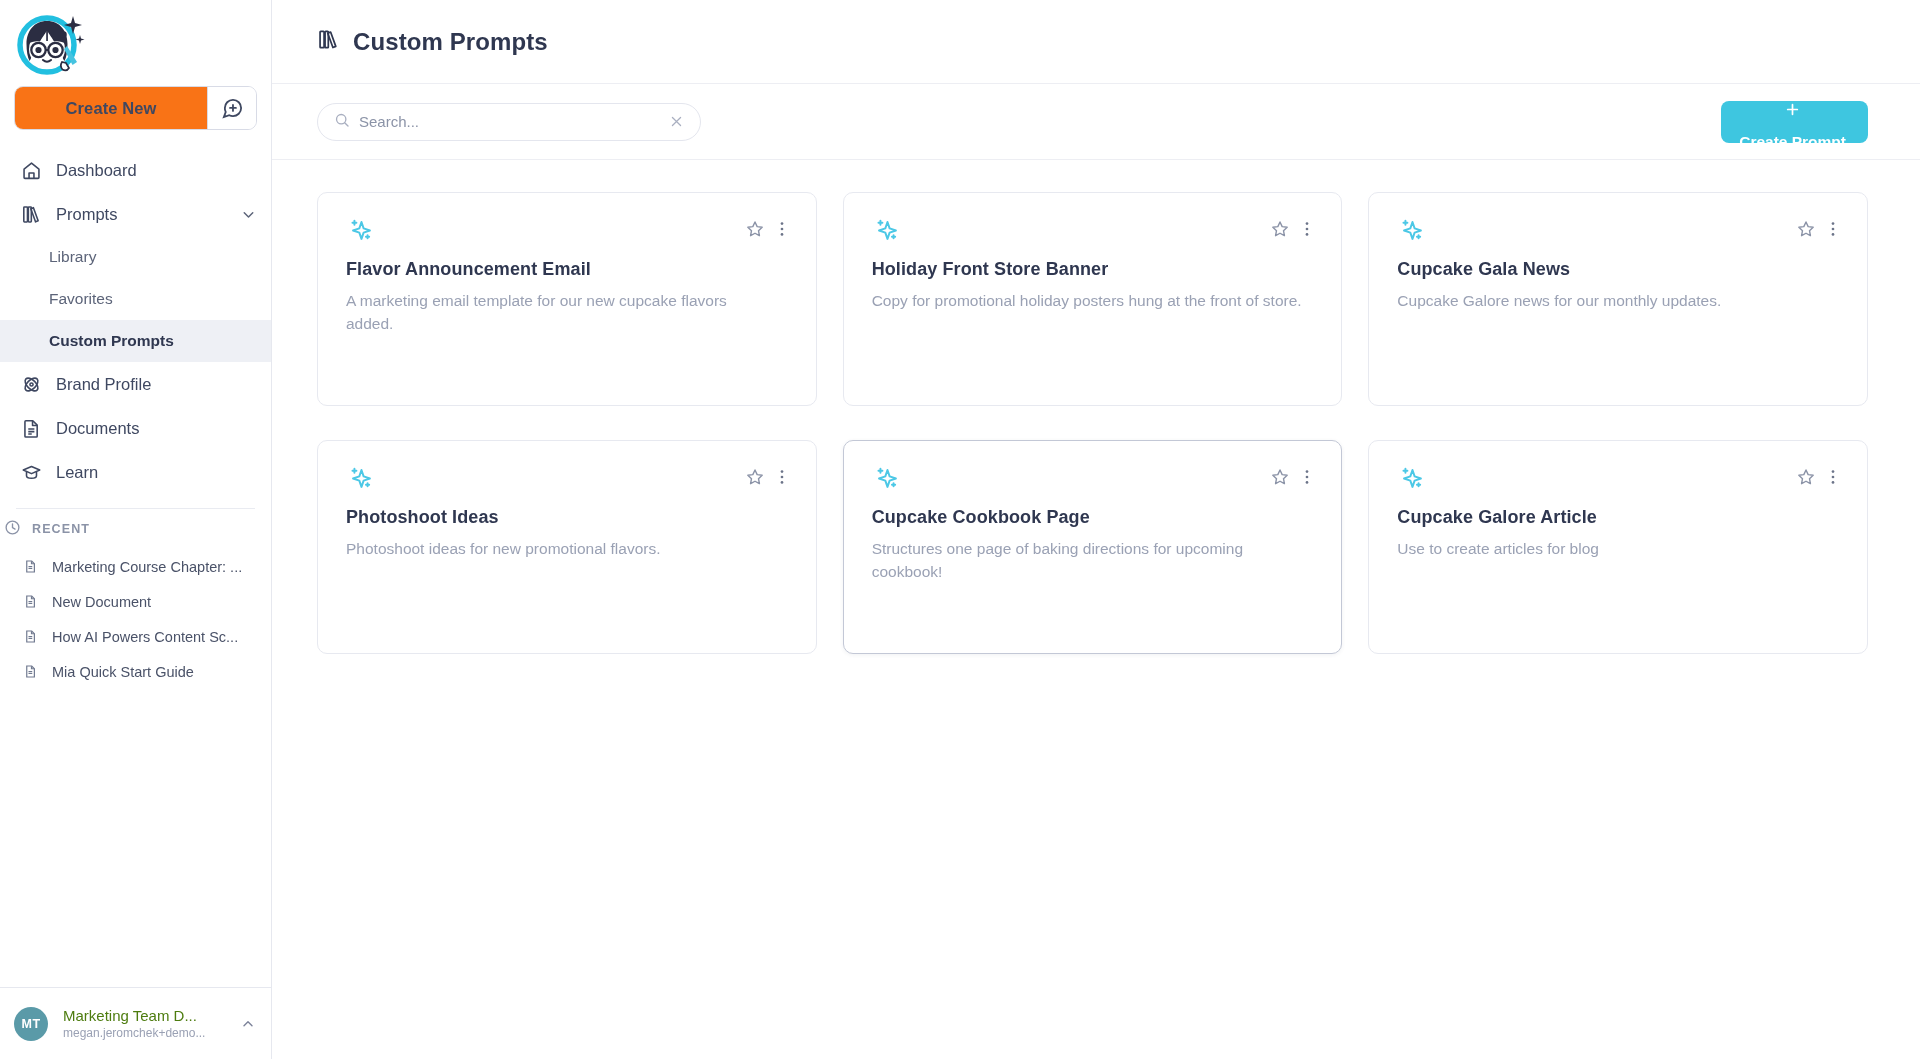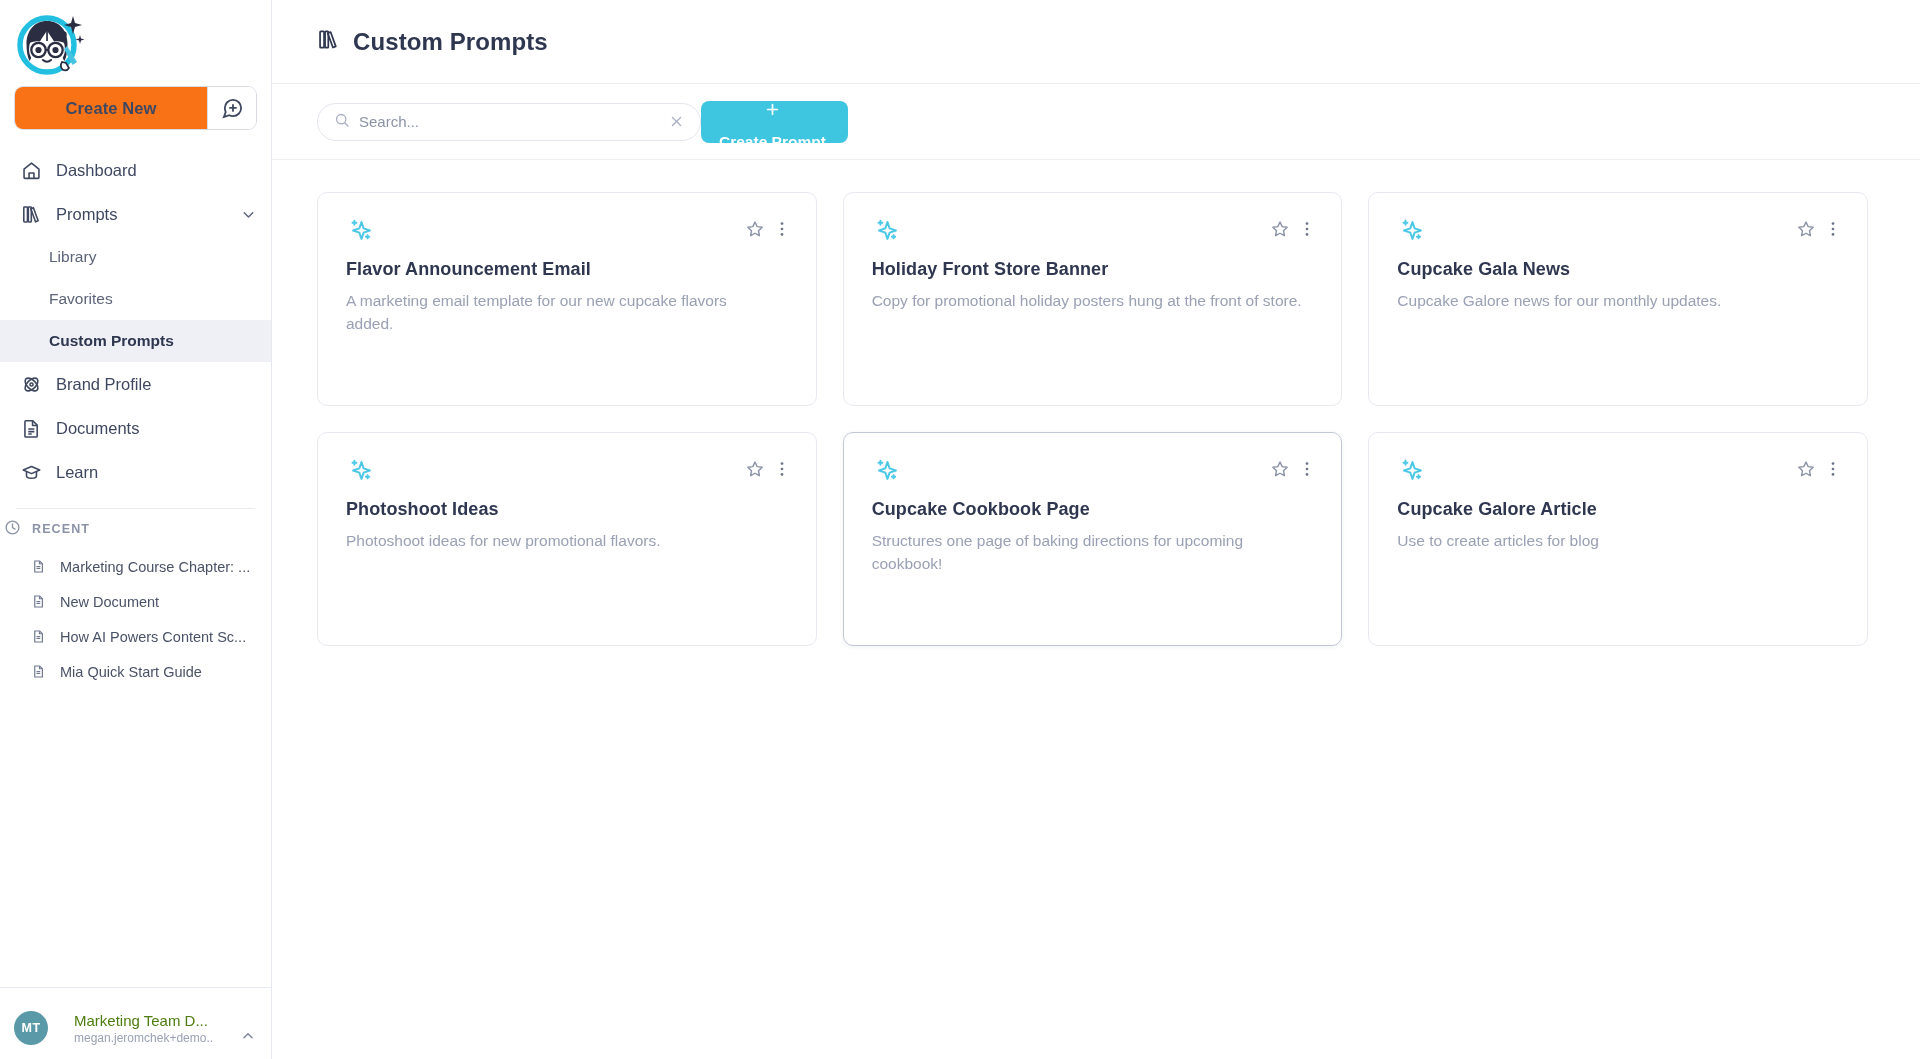--- a/index.html
+++ b/index.html
@@ -61,30 +61,30 @@
 
   .divider { height: 1px; background: #e9ebf1; margin: 14px 16px 0 16px; }
 
   .recent-head {
     display: flex; align-items: center; gap: 11px;
     height: 40px; padding-left: 4px;
     font-size: 12.5px; letter-spacing: 1.1px; color: #8b93a7; font-weight: 600;
   }
   .recent-item {
     display: flex; align-items: center; gap: 13px;
-    height: 35px; padding-left: 30px;
+    height: 35px; padding-left: 22px;
     font-size: 14.5px; color: #4a5268; cursor: pointer;
     white-space: nowrap;
   }
   .recent-item .doc-ico { width: 17px; height: 17px; flex: 0 0 17px; display:flex; align-items:center; justify-content:center;}
 
   .user-box {
     position: absolute; left: 0; bottom: 0; width: 271px;
     border-top: 1px solid #e6e8ef;
-    display: flex; align-items: flex-end; gap: 26px;
+    display: flex; align-items: center; gap: 15px;
     padding: 14px 14px 14px 14px; height: 72px;
     cursor: pointer; background: #fff;
   }
   .avatar {
     width: 34px; height: 34px; border-radius: 50%;
     background: #5a9aa8; color: #fff;
     display: flex; align-items: center; justify-content: center;
     font-size: 12.5px; font-weight: 700; letter-spacing: .4px; flex: 0 0 34px;
   }
   .user-text { flex: 1; min-width: 0; }
@@ -95,21 +95,21 @@
   
   .main { flex: 1; display: flex; flex-direction: column; min-width: 0; background: #fff; }
   .page-header {
     height: 84px; display: flex; align-items: center; gap: 13px;
     padding-left: 45px; border-bottom: 1px solid #edeef3;
   }
   .page-title { font-size: 24px; font-weight: 700; color: #2f3750; letter-spacing: .1px; }
 
   .toolbar {
     height: 76px; display: flex; align-items: center;
-    padding: 0 52px 0 45px; 
+    padding: 0 52px 0 45px; justify-content: space-between;
     border-bottom: 1px solid #edeef3;
   }
   .search-box {
     width: 384px; height: 38px;
     border: 1px solid #e4e6ee; border-radius: 19px;
     display: flex; align-items: center; gap: 9px;
     padding: 0 15px 0 16px; background: #fff;
   }
   .search-placeholder { flex: 1; font-size: 15px; color: #8b93a7; }
   .clear-x { width: 17px; height: 17px; display:flex; align-items:center; justify-content:center; cursor:pointer; }
@@ -121,21 +121,21 @@
     border-radius: 8px; font-size: 15.5px; font-weight: 700;
     cursor: pointer; border: none;
     font-family: "Liberation Sans", sans-serif;
     flex-direction: column;
   }
 
   .grid-area { padding: 32px 52px 0 45px; flex: 1; }
   .grid {
     display: grid;
     grid-template-columns: repeat(3, 1fr);
-    gap: 26px 26px;
+    gap: 34px 26px;
   }
   .card {
     border: 1px solid #e7e9f0; border-radius: 10px;
     height: 214px; padding: 22px 26px 0 28px;
     background: #fff; position: relative; cursor: pointer;
   }
   .card.hovered { border-color: #c3c8d6; box-shadow: 0 1px 4px rgba(40,50,80,.07); }
   .card-top { display: flex; align-items: flex-start; justify-content: space-between; height: 38px; }
   .card-actions { display: flex; align-items: center; gap: 9px; padding-top: 4px; }
   .star-btn, .kebab-btn { cursor: pointer; display: flex; align-items: center; justify-content: center; }

